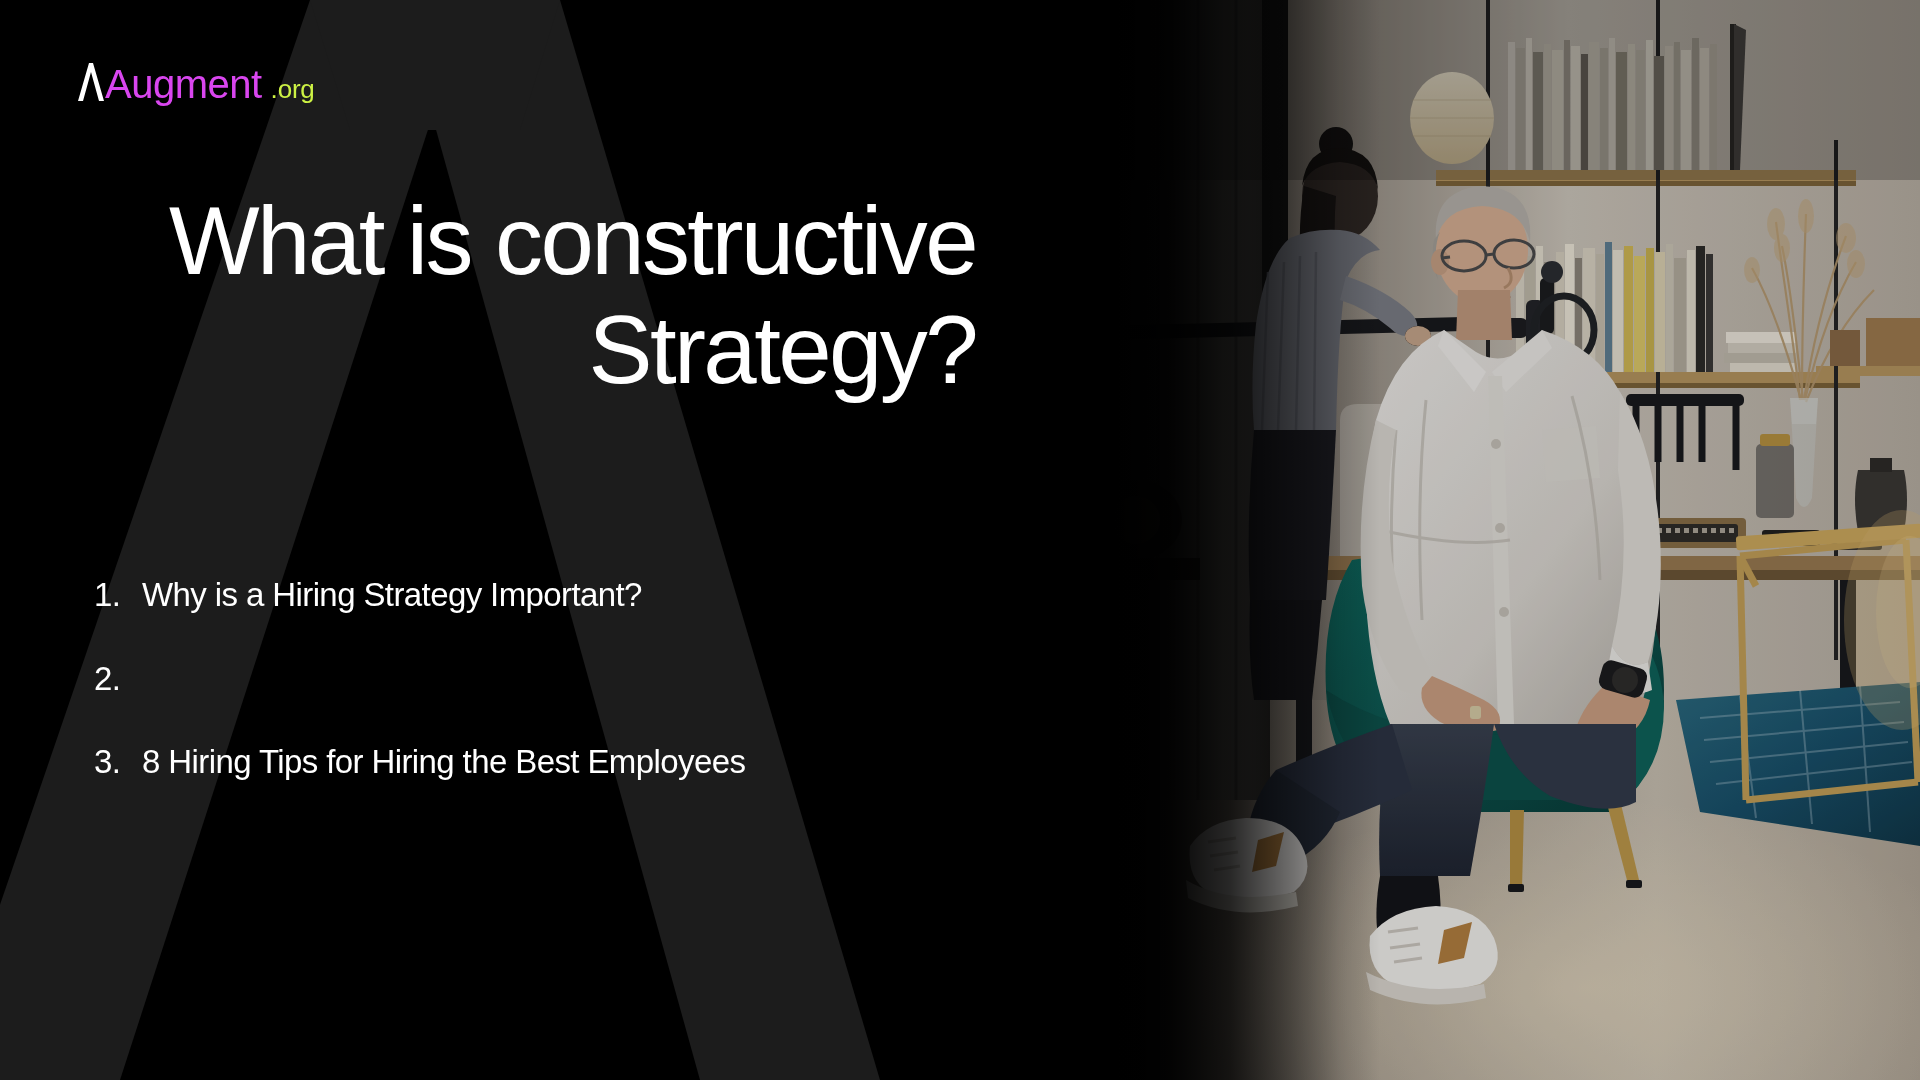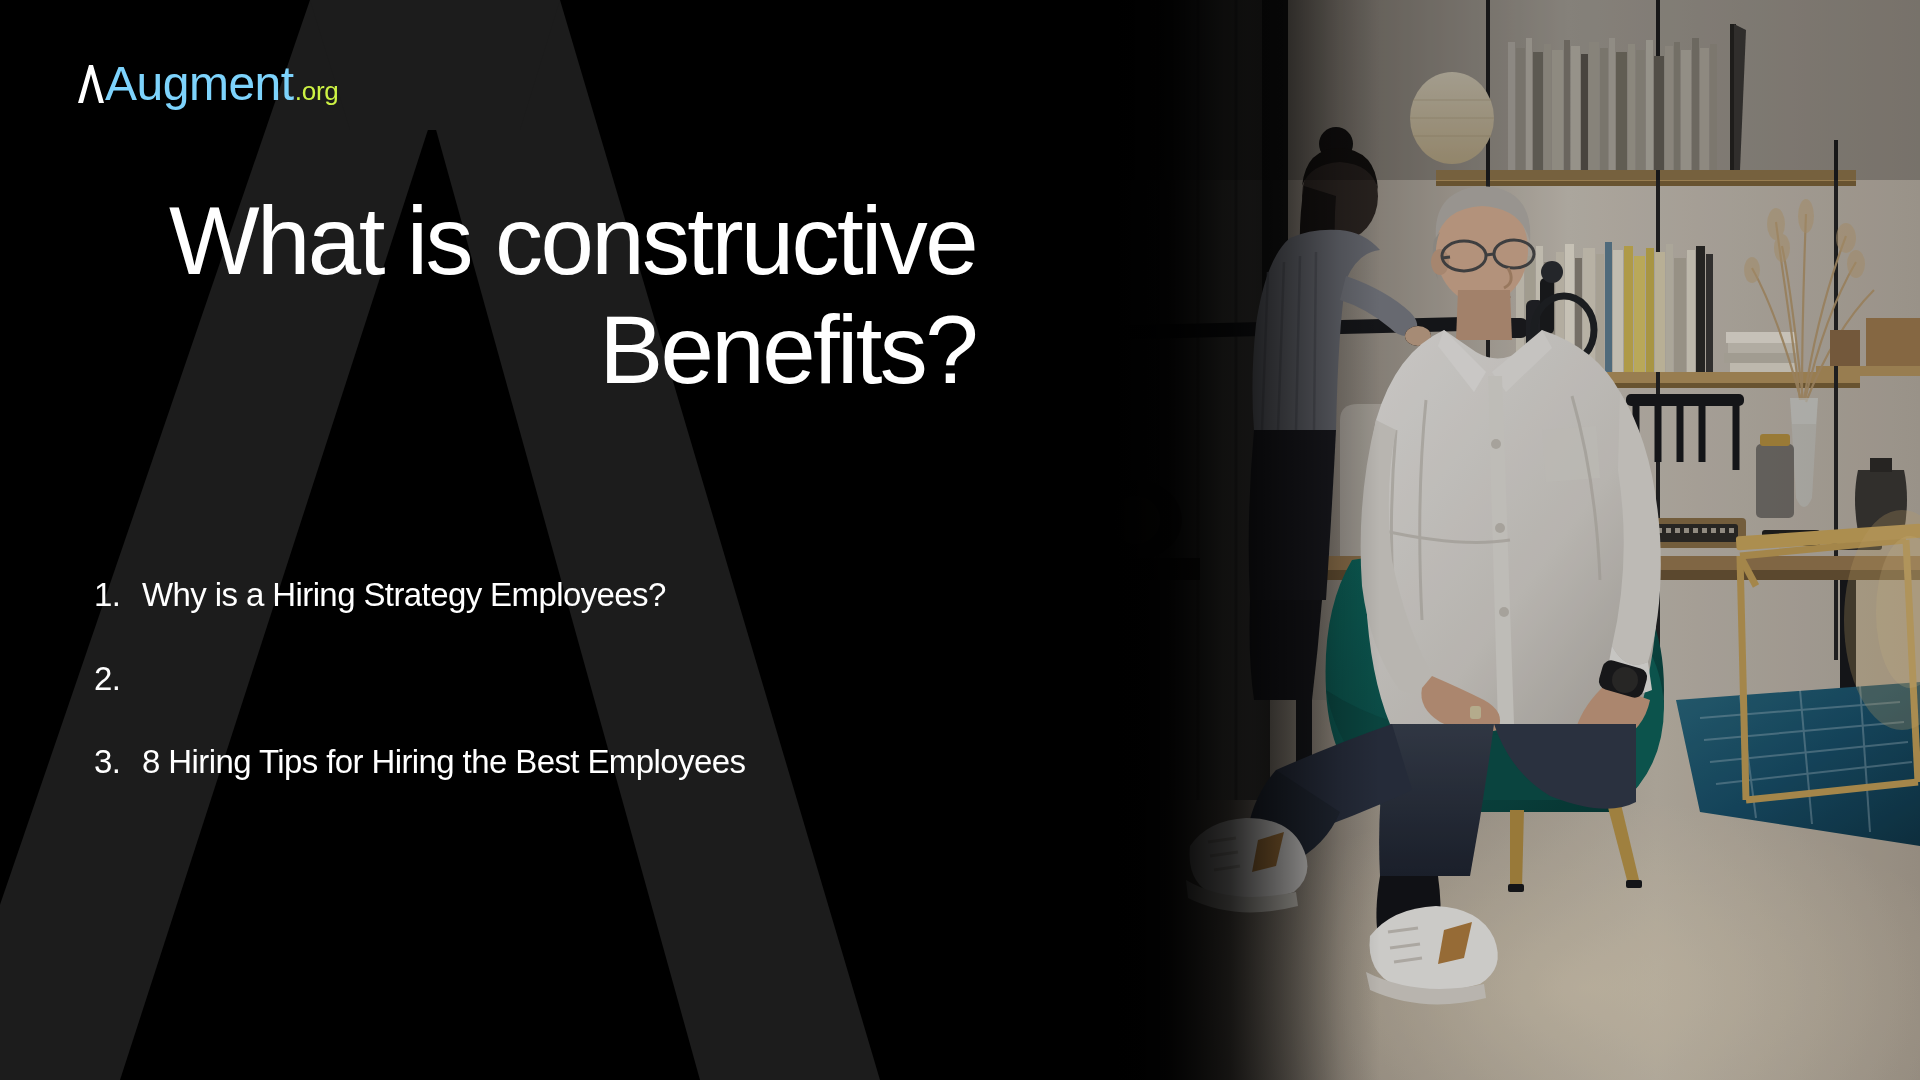--- a/index.html
+++ b/index.html
@@ -69,33 +69,33 @@
     white-space:nowrap;
   }
   .logo-lambda {
     display:inline-block;
     width:28px; height:38px;
     margin-right:1px;
     position:relative;
     top:3px;
   }
   .logo-word {
-    font-size:48px;
+    font-size:40px;
     font-weight:400;
     letter-spacing:-0.5px;
-    color:#7dd3fc;
+    color:#d946ef;
     line-height:1;
   }
   .logo-tld {
     font-size:26px;
     font-weight:400;
     letter-spacing:-0.2px;
     color:#cdf244;
     line-height:1;
-    margin-left:1px;
+    margin-left:9px;
   }
 
   
   .headline {
     position:absolute;
     left:76px; top:186px;
     width:900px;
     font-size:96px;
     font-weight:400;
     line-height:1.14;
@@ -576,28 +576,28 @@
         <svg viewBox="0 0 28 38" width="28" height="38">
           <polygon points="13,0 17,0 28,38 23,38 15,9 7,38 2,38" fill="#ffffff"></polygon>
         </svg>
       </span>
       <span class="logo-word">Augment</span>
       <span class="logo-tld">.org</span>
     </div>
 
     <h1 class="headline">
       <span>What is constructive</span><br>
-      <span>Benefits?</span>
+      <span>Strategy?</span>
     </h1>
 
 
     <ol class="toc">
       <li class="toc-item">
         <span class="toc-num">1.</span>
-        <span class="toc-label">Why is a Hiring Strategy Employees?</span>
+        <span class="toc-label">Why is a Hiring Strategy Important?</span>
       </li>
       <li class="toc-item">
         <span class="toc-num">2.</span>
       </li>
       <li class="toc-item">
         <span class="toc-num">3.</span>
         <span class="toc-label">8 Hiring Tips for Hiring the Best Employees</span>
       </li>
     </ol>
 

